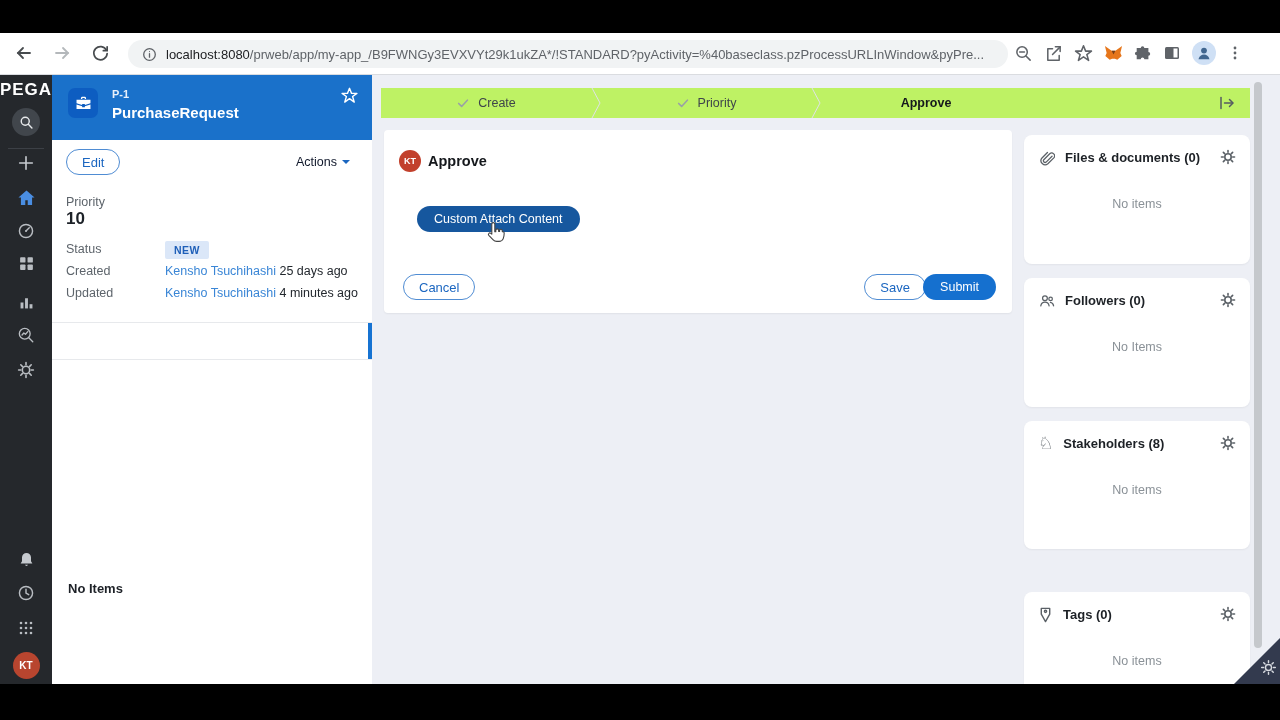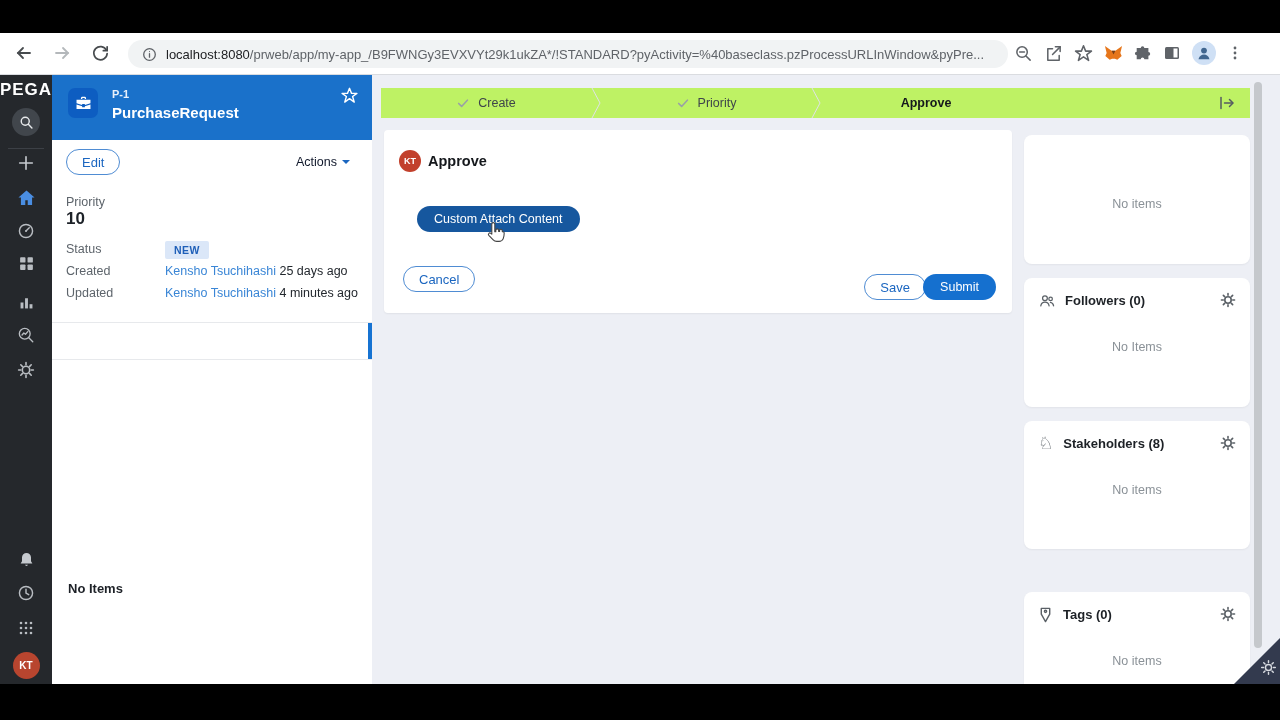--- a/index.html
+++ b/index.html
@@ -70,21 +70,21 @@
   .collapse-ico{position:absolute;right:14px;top:6px;cursor:pointer;}
 
   
   .work-card{left:384px;top:55px;width:628px;height:183px;background:#fff;border-radius:4px;
              box-shadow:0 1px 2px rgba(0,0,0,.06);}
   .kt-avatar{left:15px;top:20px;width:22px;height:22px;border-radius:50%;background:#c2402c;color:#fff;
              font-size:9px;font-weight:700;display:flex;align-items:center;justify-content:center;}
   .work-heading{left:44px;top:23px;font-size:14.5px;font-weight:700;color:#15181c;}
   .attach-btn{left:33px;top:76px;border:none;background:#16579e;color:#fff;border-radius:13px;height:26px;
               padding:0 17px;font-size:12.5px;display:inline-flex;align-items:center;cursor:pointer;font-family:inherit;}
-  .cancel-btn{left:19px;bottom:21px;}
+  .cancel-btn{left:19px;bottom:13px;}
   .save-btn{right:86px;bottom:13px;}
   .submit-btn{right:16px;bottom:13px;}
 
   
   .u-card{left:1024px;width:226px;background:#fff;border-radius:8px;box-shadow:0 1px 2px rgba(0,0,0,.05);}
   .u-head{position:absolute;left:0;top:0;width:100%;height:44px;display:flex;align-items:center;padding:0 14px;gap:10px;}
   .u-title{font-size:13px;font-weight:600;color:#1d2126;flex:1;}
   .u-gear{cursor:pointer;display:flex;}
   .u-empty{position:absolute;left:0;top:62px;width:100%;text-align:center;font-size:12.5px;color:#8a9197;}
   .knight{font-size:17px;color:#5a6066;line-height:1;font-family:"DejaVu Sans",sans-serif;}
@@ -354,20 +354,32 @@
           <span>KT</span>
         </div>
       <h2 class="abs work-heading" style="margin:0;">Approve</h2>
       <button class="abs attach-btn">Custom Attach Content</button>
       <button class="abs pill-outline cancel-btn">Cancel</button>
       <button class="abs pill-outline save-btn">Save</button>
       <button class="abs pill-solid submit-btn">Submit</button>
     </section>
 
     <section class="abs u-card" style="top:60px;height:129px;">
+      <div class="u-head">
+        <svg width="17" height="17" viewBox="0 0 20 20" fill="none" stroke="#5a6066" stroke-width="1.5" stroke-linecap="round" stroke-linejoin="round">
+            <path d="M16.5 8.5l-6.9 6.9a2 2 0 0 1-2.8-2.8l7-7a3.4 3.4 0 0 1 4.8 4.8l-7 7a4.9 4.9 0 0 1-6.9-6.9l6.4-6.4"></path>
+          </svg>
+        <span class="u-title">Files &amp; documents (0)</span>
+        <span class="u-gear">
+          <svg width="16" height="16" viewBox="0 0 20 20" fill="none" stroke="#5a6066" stroke-width="2" stroke-linecap="round">
+              <circle cx="10" cy="10" r="4"></circle>
+              <path d="M10 1.8v2.3M10 15.9v2.3M1.8 10h2.3M15.9 10h2.3M4.2 4.2l1.6 1.6M14.2 14.2l1.6 1.6M4.2 15.8l1.6-1.6M14.2 5.8l1.6-1.6"></path>
+            </svg>
+        </span>
+      </div>
       <div class="u-empty">No items</div>
     </section>
 
     <section class="abs u-card" style="top:203px;height:129px;">
       <div class="u-head">
         <svg width="17" height="17" viewBox="0 0 22 22" fill="none" stroke="#5a6066" stroke-width="1.6" stroke-linecap="round">
             <circle cx="9" cy="8" r="3.1"></circle>
             <path d="M3.6 18c.6-2.9 2.8-4.8 5.4-4.8s4.8 1.9 5.4 4.8"></path>
             <circle cx="16.3" cy="9" r="2.3"></circle>
             <path d="M16 13.5c2.1.3 3.7 1.9 4.2 4.3"></path>

